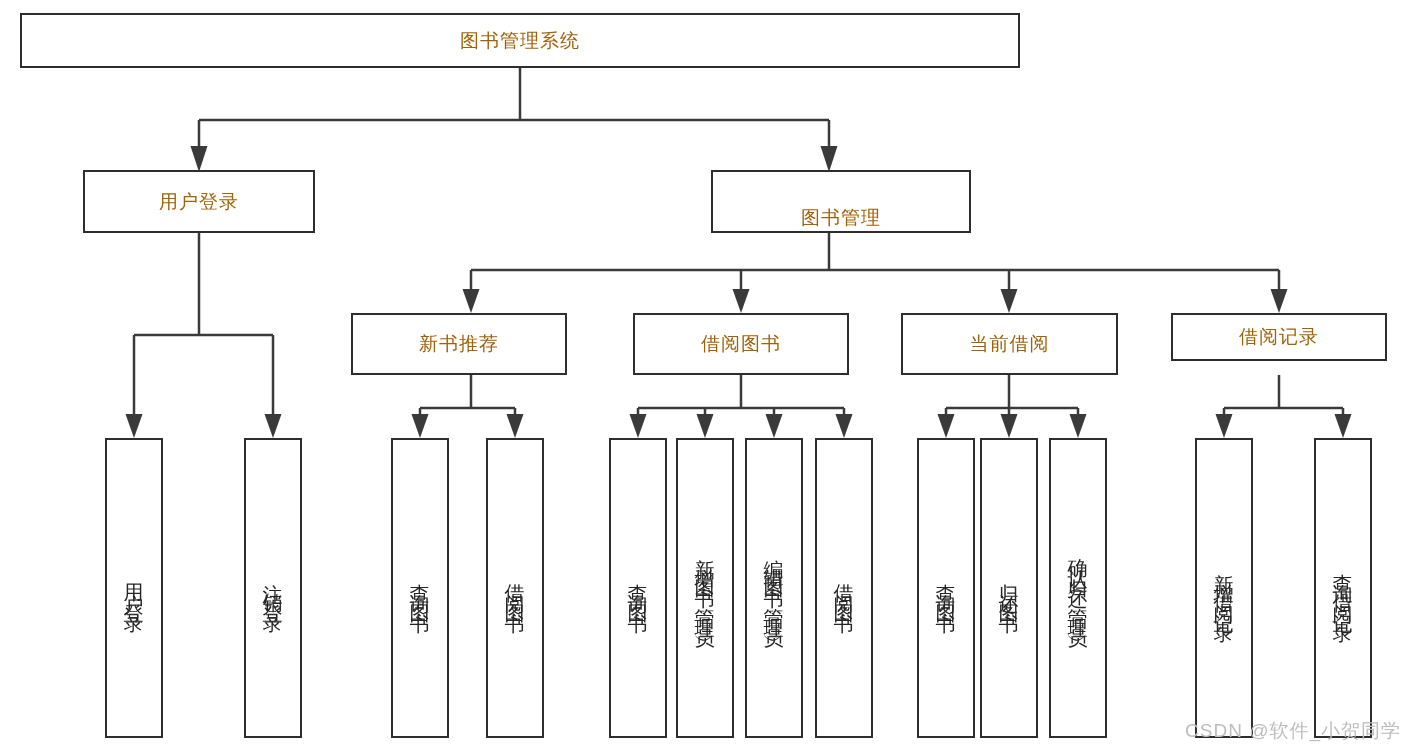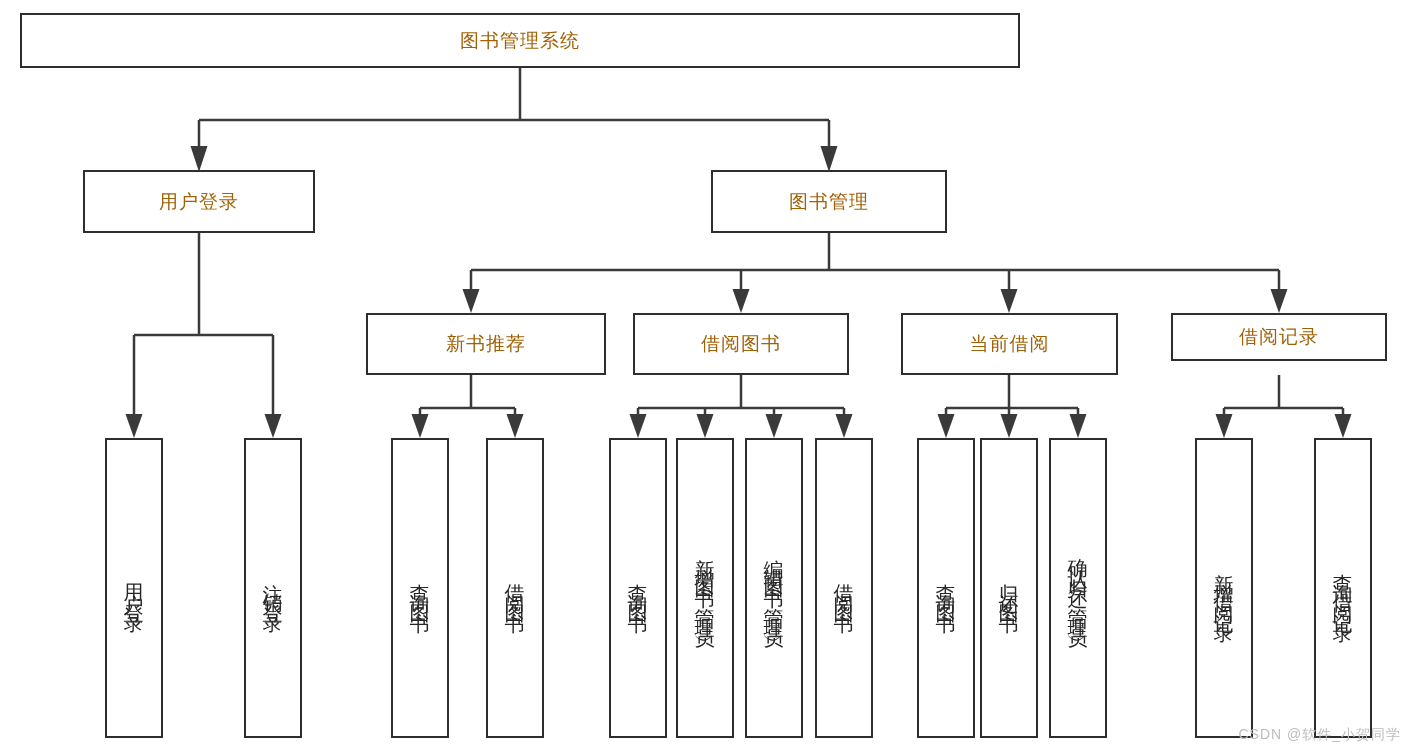--- a/index.html
+++ b/index.html
@@ -28,22 +28,22 @@
     background: #ffffff;
     display: flex;
     align-items: center;
     justify-content: center;
     font-size: 19px;
     letter-spacing: 1px;
     color: #a16207;
   }
   .root-box   { left: 20px;   top: 13px;  width: 1000px; height: 55px; }
   .lv2-left   { left: 83px;   top: 170px; width: 232px;  height: 63px; }
-  .lv2-right  { left: 711px;  top: 170px; width: 236px;  height: 63px; }
-  .lv3-a      { left: 366px;  top: 313px; width: 240px;  height: 62px; font-family: Liberation Mono, monospace; }
+  .lv2-right  { left: 711px;  top: 170px; width: 260px;  height: 63px; align-items: flex-end; }
+  .lv3-a      { left: 351px;  top: 313px; width: 216px;  height: 62px; font-family: Liberation Mono, monospace; }
   .lv3-b      { left: 633px;  top: 313px; width: 216px;  height: 62px; }
   .lv3-c      { left: 901px;  top: 313px; width: 217px;  height: 62px; }
   .lv3-d      { left: 1171px; top: 313px; width: 216px;  height: 48px; }
   .leaf {
     position: absolute;
     box-sizing: border-box;
     top: 438px;
     width: 58px;
     height: 300px;
     border: 2.5px solid #2e2e2e;
@@ -71,21 +71,21 @@
   .x-c4 { left: 815px; }
   .x-d1 { left: 917px; }
   .x-d2 { left: 980px; }
   .x-d3 { left: 1049px; }
   .x-e1 { left: 1195px; }
   .x-e2 { left: 1314px; }
   .watermark {
     position: absolute;
     right: 4px;
     bottom: 3px;
-    font-size: 14px;
+    font-size: 19px;
     letter-spacing: 1px;
     color: #bdbdbd;
     z-index: 5;
   }
 </style>
 </head>
 <body>
 
 <div id="canvas">
 

